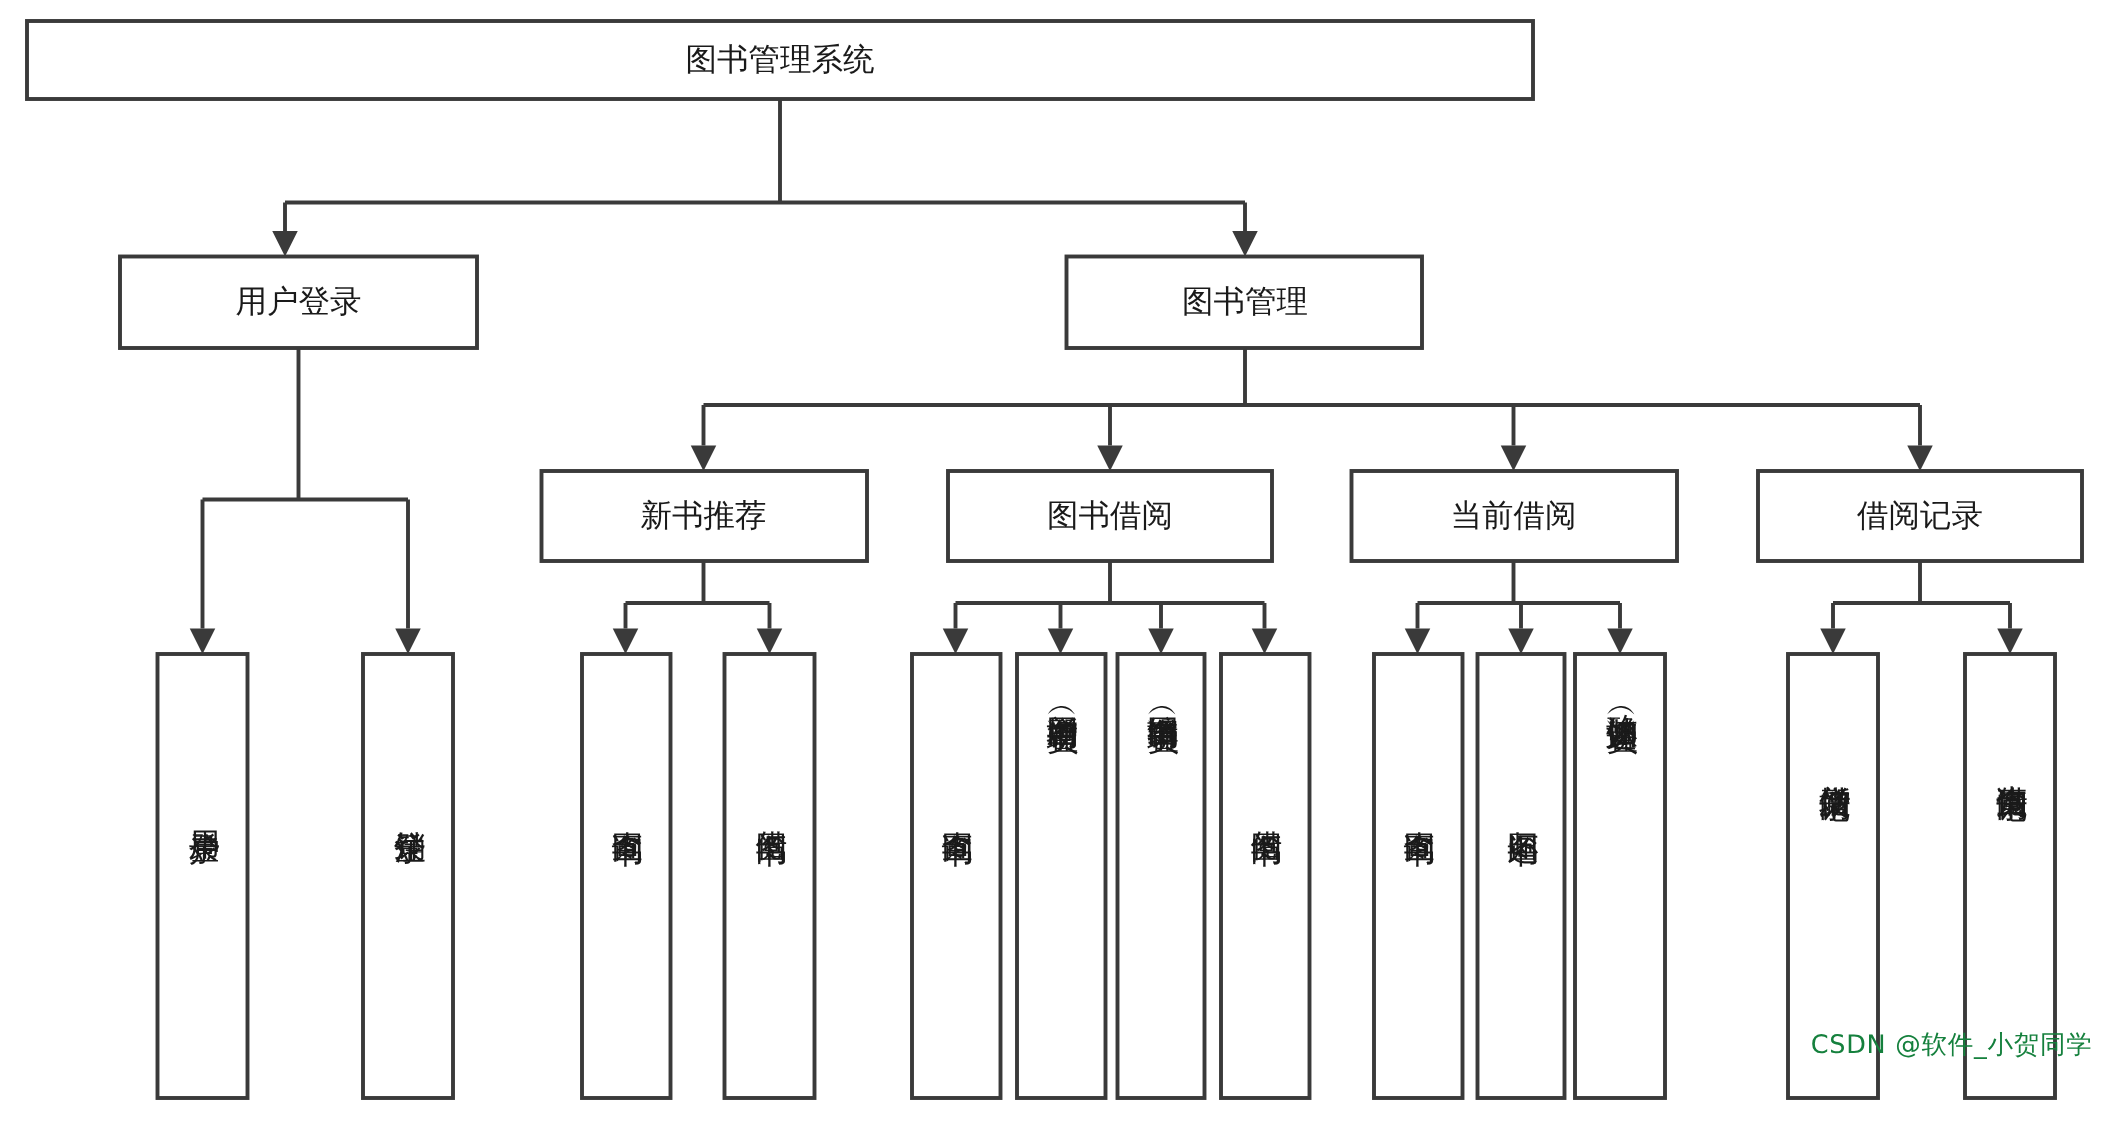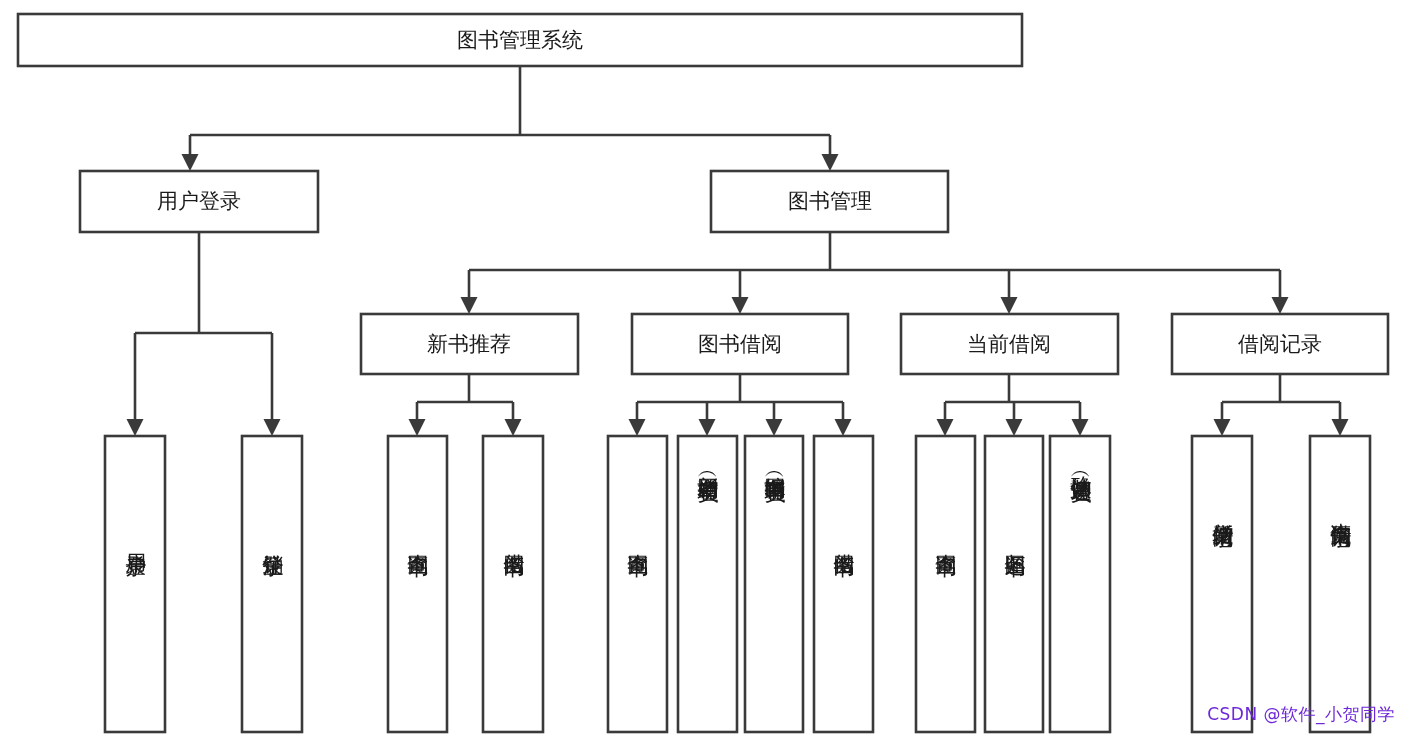--- a/index.html
+++ b/index.html
@@ -49,24 +49,24 @@
     fill: none;
     stroke-linecap: butt;
   }
   .arrow-head {
     fill: #3a3a3a;
     stroke: none;
   }
   .watermark {
     position: absolute;
     right: 10px;
-    bottom: 4px;
+    bottom: 22px;
     font-family: "DejaVu Sans", "Liberation Sans", sans-serif;
     font-size: 17px;
-    color: #6d28d9;
+    color: #15803d;
     letter-spacing: 0.5px;
     white-space: nowrap;
     user-select: none;
   }
 </style>
 </head>
 <body>
 
 <div id="chart-root">
   <svg class="diagram" viewBox="0 0 1405 747">

